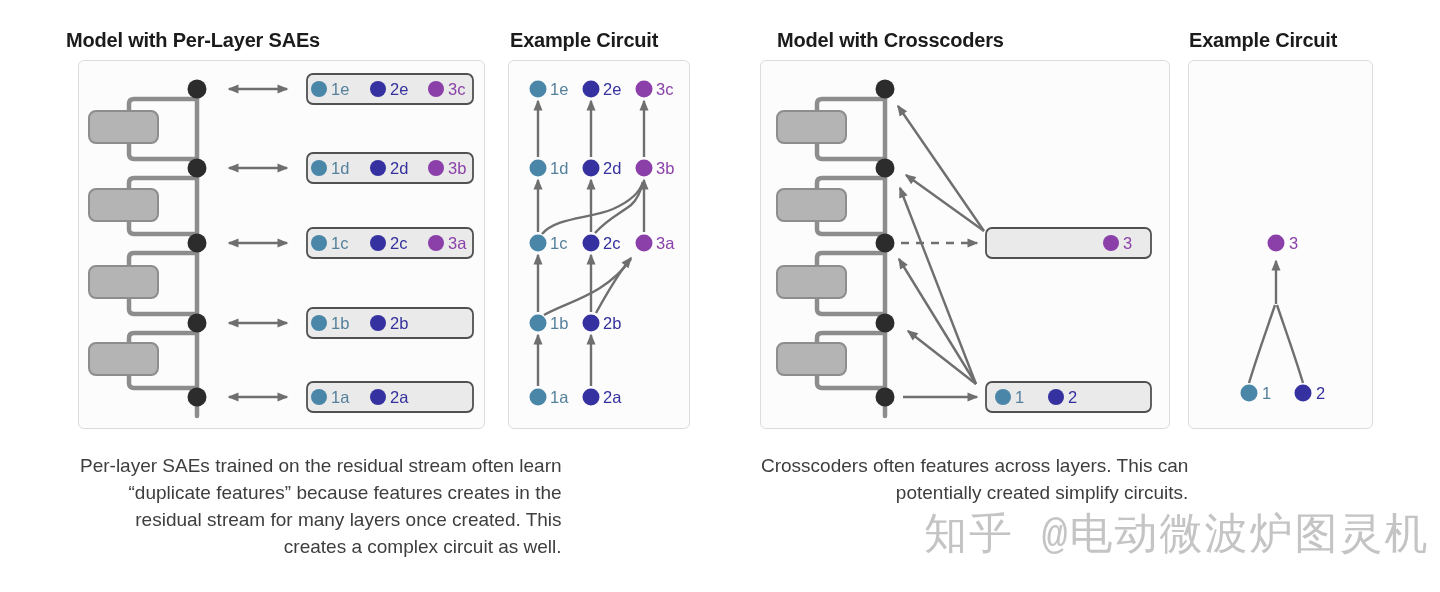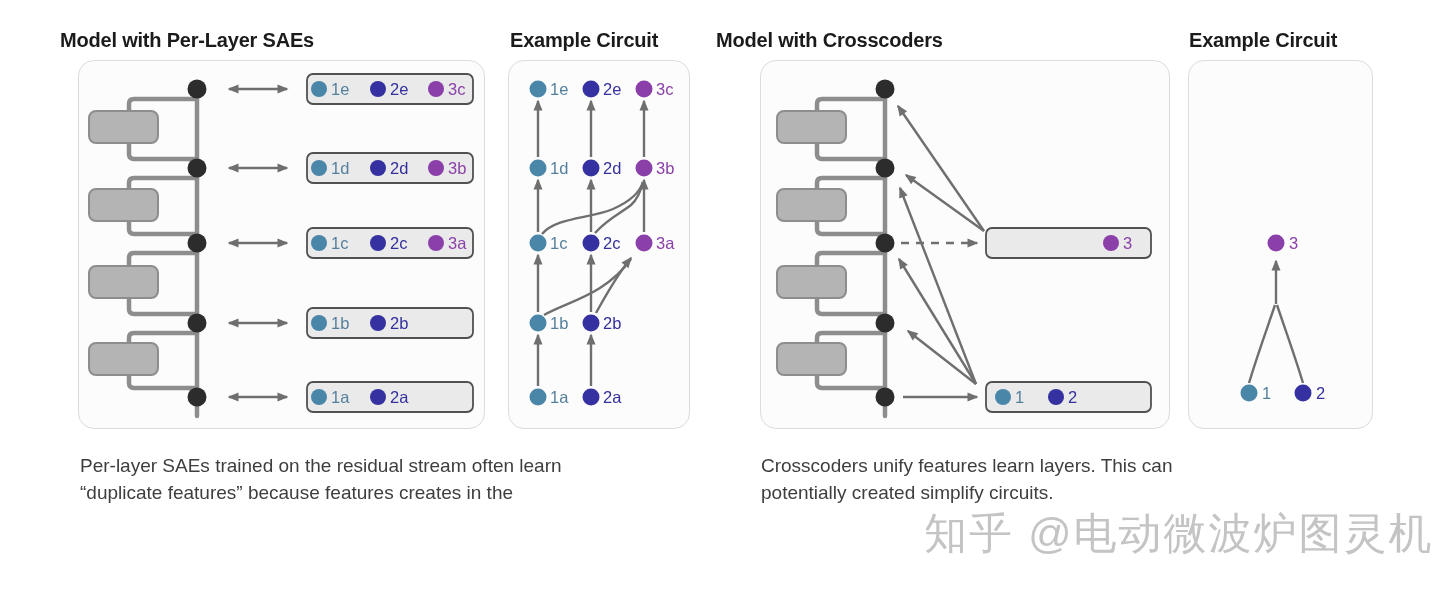--- a/index.html
+++ b/index.html
@@ -1,48 +1,48 @@
 <!DOCTYPE html>
 <html><head>
 <meta charset="utf-8">
 <style>
   html,body{margin:0;padding:0;background:#ffffff;}
   body{width:1440px;height:592px;position:relative;overflow:hidden;
        font-family:"Liberation Sans","DejaVu Sans",sans-serif;}
-  .panel{position:absolute;top:60px;background:#fcfcfc;border:1px solid #dcdcdc;border-radius:16px;}
+  .panel{position:absolute;top:60px;background:#fcfcfc;border:1px solid #dcdcdc;border-radius:6px;}
   .panel svg{display:block;}
   .title{position:absolute;top:29px;font-size:20px;font-weight:bold;color:#1b1b1b;letter-spacing:-0.2px;white-space:nowrap;}
-  .caption{position:absolute;top:452px;font-size:19px;line-height:27px;color:#3e3e3e;}
+  .caption{position:absolute;top:452px;font-size:19px;line-height:27px;color:#3e3e3e;text-align:right;}
   .caption div{white-space:nowrap;}
   .watermark{position:absolute;left:924px;top:505px;font-size:43px;font-weight:500;
              color:#c4c4c4;letter-spacing:2px;white-space:nowrap;
-             text-shadow:3px 3px 0 #ffffff, 1px 1px 0 #ffffff;}
+             text-shadow:3px 3px 0 #ffffff, 1px 1px 0 #ffffff;font-family:Liberation Mono, monospace;}
   svg text{font-family:"Liberation Sans","DejaVu Sans",sans-serif;font-size:16.5px;font-weight:500;}
   .stream{stroke:#8d8d8d;stroke-width:4.5;stroke-linecap:round;fill:none;}
   .conn{stroke:#8d8d8d;stroke-width:4.5;fill:none;stroke-linecap:round;stroke-linejoin:round;}
   .gbox{fill:#b4b4b4;stroke:#8d8d8d;stroke-width:2;}
   .sdot{fill:#2c2c2c;}
   .fbox{fill:#eaeaea;stroke:#515151;stroke-width:1.8;}
   .arr{stroke:#6f6f6f;stroke-width:2.4;fill:none;}
   .dash{stroke-dasharray:8 7;}
 </style>
 </head>
 <body>
 
 <svg width="0" height="0" style="position:absolute">
   <defs>
     <marker id="ah" viewBox="0 0 12 10" markerWidth="12" markerHeight="10" refX="10" refY="5" markerUnits="userSpaceOnUse" orient="auto-start-reverse">
       <path d="M0.5,0.5 L11.5,5 L0.5,9.5 Z" fill="#6f6f6f"></path>
     </marker>
   </defs>
 </svg>
 
-<div class="title" style="left:60px">Model with Per-Layer SAEs</div>
+<div class="title" style="left:66px">Model with Per-Layer SAEs</div>
 <div class="title" style="left:510px">Example Circuit</div>
-<div class="title" style="left:716px">Model with Crosscoders</div>
+<div class="title" style="left:777px">Model with Crosscoders</div>
 <div class="title" style="left:1189px">Example Circuit</div>
 
 <div class="panel" style="left:78px;width:405px;height:367px">
 <svg viewBox="0 0 405 367" width="405" height="367">
 
   <line class="stream" x1="118" y1="28" x2="118" y2="355"></line>
 
   <path class="conn" d="M118,38 H55 Q50,38 50,43 V50 M50,82 V93 Q50,98 55,98 H118"></path>
   <path class="conn" d="M118,117 H55 Q50,117 50,122 V128 M50,160 V168 Q50,173 55,173 H118"></path>
   <path class="conn" d="M118,192 H55 Q50,192 50,197 V205 M50,237 V248 Q50,253 55,253 H118"></path>
@@ -220,19 +220,21 @@
   <circle cx="60" cy="332" r="8.5" fill="#4a86a8"></circle>
   <text x="73" y="338" fill="#55809c">1</text>
   <circle cx="114" cy="332" r="8.5" fill="#3531a0"></circle>
   <text x="127" y="338" fill="#34309e">2</text>
 </svg>
 </div>
 
 <div class="caption" style="left:80px">
   <div>Per-layer SAEs trained on the residual stream often learn</div>
   <div>“duplicate features” because features creates in the</div>
+  <div>residual stream for many layers once created. This</div>
+  <div>creates a complex circuit as well.</div>
 </div>
 <div class="caption" style="left:761px">
-  <div>Crosscoders unify features learn layers. This can</div>
+  <div>Crosscoders often features across layers. This can</div>
   <div>potentially created simplify circuits.</div>
 </div>
 
 <div class="watermark">知乎 @电动微波炉图灵机</div>
 
 </body></html>

